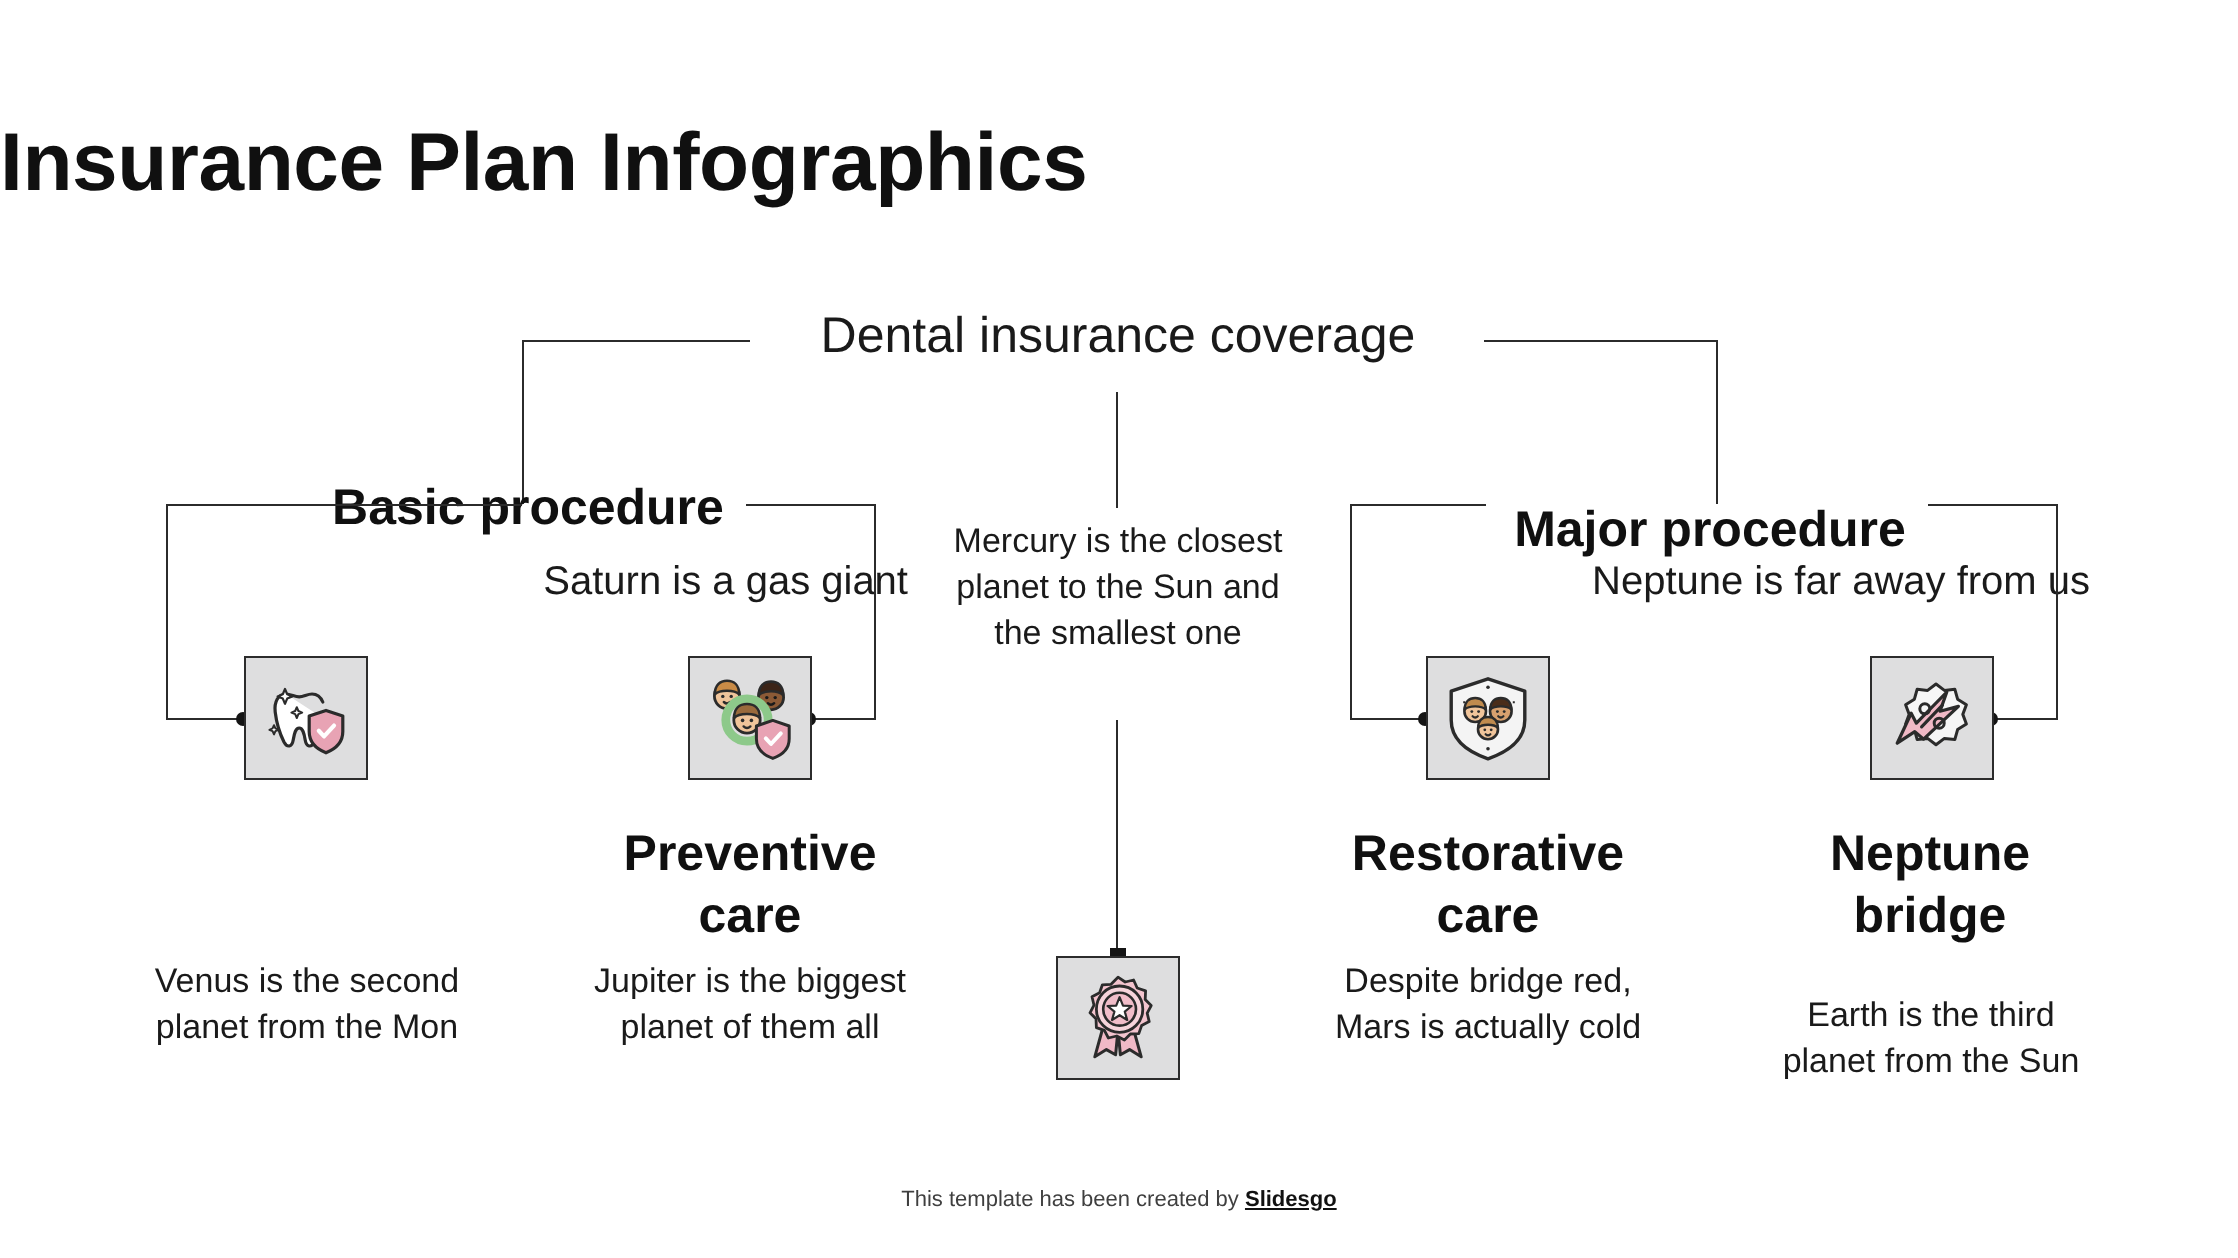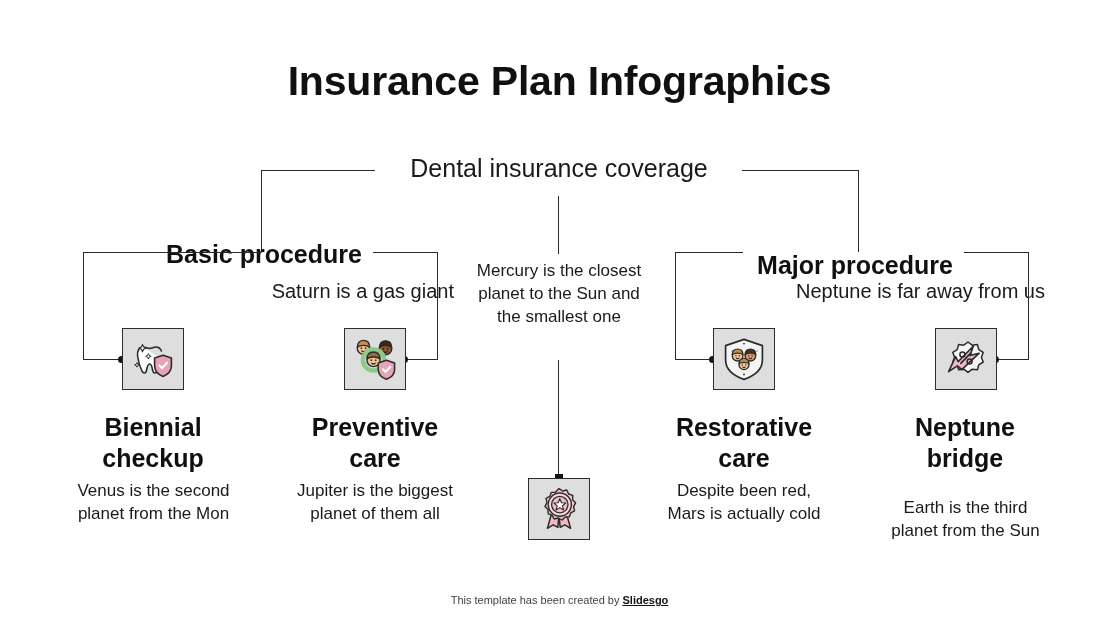--- a/index.html
+++ b/index.html
@@ -18,21 +18,20 @@
     background: #ffffff;
     overflow: hidden;
   }
 
   
   .main-title {
     position: absolute;
     left: 0;
     top: 58px;
     width: 1119px;
-    text-align: center;
     font-size: 41px;
     font-weight: bold;
     letter-spacing: -0.2px;
     color: #101010;
   }
 
   
   .root-label {
     position: absolute;
     left: 379px;
@@ -285,37 +284,33 @@
       <path d="M30.6 28 L34.6 42.4 L28.8 38.8 L24.2 41.4 L23 29 Z" fill="#f0b9c6" stroke="#2b2b2b" stroke-width="1.5" stroke-linejoin="round"></path>
 
       <path d="M23 2.6 L26.6 5 L30.8 4 L32.6 8 L36.8 9.4 L36.6 13.8 L39.6 16.8 L37.6 20.6 L38.6 24.8 L34.8 26.8 L33.4 30.8 L29.2 31 L26.2 34 L22.4 32 L18.2 33 L16.2 29.2 L12.2 27.8 L12 23.4 L9 20.4 L11 16.6 L10 12.4 L13.8 10.4 L15.2 6.4 L19.4 6.2 Z" fill="#f3c4ce" stroke="#2b2b2b" stroke-width="1.4" stroke-linejoin="round"></path>
       <circle cx="23.8" cy="18.6" r="11.6" fill="#f6d4db" stroke="#2b2b2b" stroke-width="1.4"></circle>
       <circle cx="23.8" cy="18.6" r="8.2" fill="#f1bdc9" stroke="#2b2b2b" stroke-width="1.3"></circle>
 
       <path d="M23.8 12.6 L25.5 16.8 L29.8 17 L26.4 19.8 L27.6 24 L23.8 21.6 L20 24 L21.2 19.8 L17.8 17 L22.1 16.8 Z" fill="#ffffff" stroke="#2b2b2b" stroke-width="1.1" stroke-linejoin="round"></path>
     </svg>
   </div>
 
-  <div class="leaf-title" style="left:63px; top:412px; width:180px;">
-    <span>Biennial</span><br>
-    <span>checkup</span>
-  </div>
   <div class="leaf-desc" style="left:75px; top:480px; width:157px;">Venus is the second planet from the Mon</div>
 
   <div class="leaf-title" style="left:285px; top:412px; width:180px;">
     <span>Preventive</span><br>
     <span>care</span>
   </div>
   <div class="leaf-desc" style="left:295px; top:480px; width:160px;">Jupiter is the biggest planet of them all</div>
 
   <div class="leaf-title" style="left:654px; top:412px; width:180px;">
     <span>Restorative</span><br>
     <span>care</span>
   </div>
-  <div class="leaf-desc" style="left:665px; top:480px; width:158px;">Despite been red, Mars is actually cold</div>
+  <div class="leaf-desc" style="left:665px; top:480px; width:158px;">Despite bridge red, Mars is actually cold</div>
 
   <div class="leaf-title" style="left:875px; top:412px; width:180px;">
     <span>Neptune</span><br>
     <span>bridge</span>
   </div>
   <div class="leaf-desc" style="left:888px; top:497px; width:155px;">Earth is the third planet from the Sun</div>
 
   <div class="footer">
     <span>This template has been created by </span><span class="brand">Slidesgo</span>
   </div>

